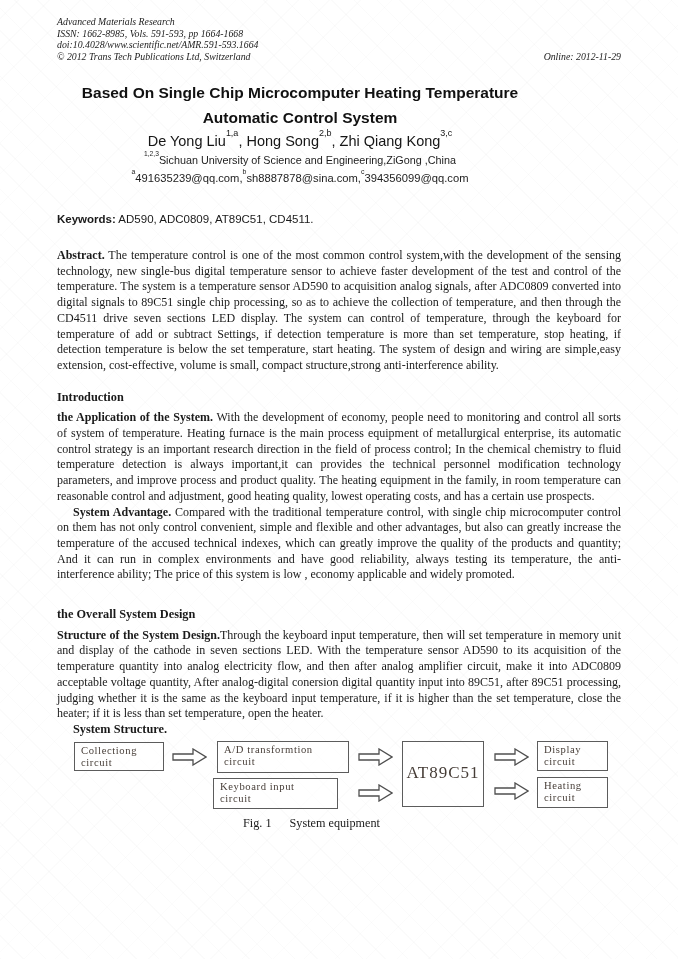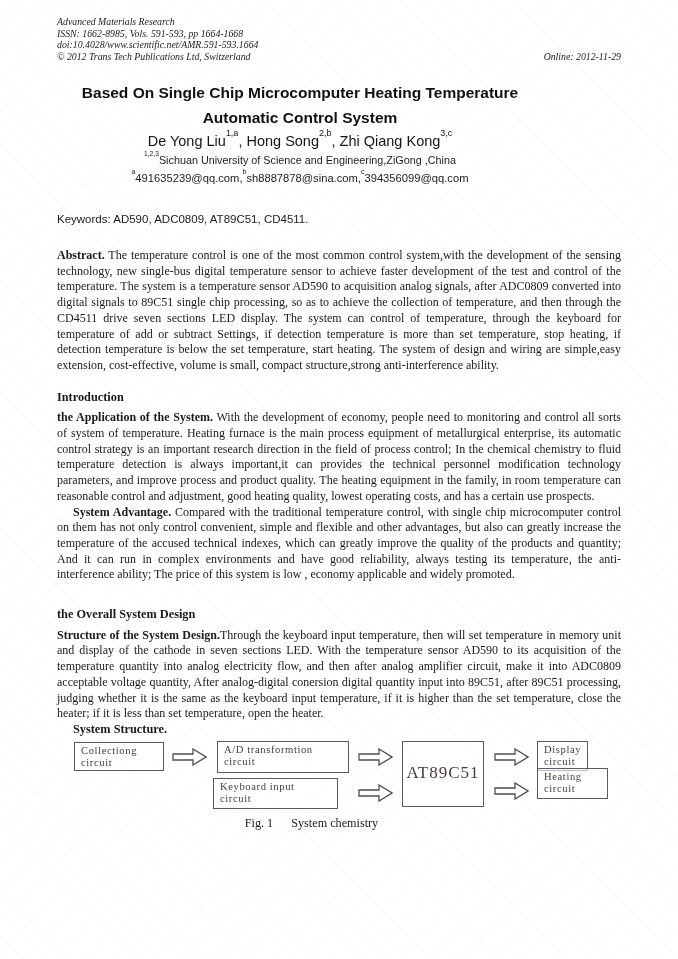--- a/index.html
+++ b/index.html
@@ -38,21 +38,21 @@
   .emails{
     font-family:"Liberation Sans", sans-serif;
     font-size:11.2px;line-height:15px;margin-top:4px;color:#1c1c1c;
   }
   sup{font-size:0.62em;line-height:0;position:relative;top:-0.45em;}
   
   .kw{
     font-family:"Liberation Sans", sans-serif;
     font-size:11.5px;line-height:15px;margin-top:26px;color:#1a1a1a;
   }
-  .kw b{font-weight:normal;}
+  .kw b{font-weight:bold;}
   
   .body-p{
     font-size:12px;line-height:15.7px;text-align:justify;
     margin:5px 0 0 0;
   }
   .abs{margin-top:21px;}
   .ind{text-indent:16px;margin-top:0;}
   h2.sec{
     font-size:12.3px;line-height:15.7px;font-weight:bold;
     margin:16px 0 0 0;
@@ -144,27 +144,27 @@
       <span>AT89C51</span>
     </div>
 
     <svg class="arrow" style="left:437px;top:9px;" viewBox="0 0 35 18">
       <polygon points="1,6 21,6 21,1 34,9 21,17 21,12 1,12" fill="#ffffff" stroke="#4f4f4f" stroke-width="1.3"></polygon>
     </svg>
     <svg class="arrow" style="left:437px;top:43px;" viewBox="0 0 35 18">
       <polygon points="1,6 21,6 21,1 34,9 21,17 21,12 1,12" fill="#ffffff" stroke="#4f4f4f" stroke-width="1.3"></polygon>
     </svg>
 
-    <div class="fbox" style="left:480px;top:2px;width:51px;height:30px;">
+    <div class="fbox" style="left:480px;top:2px;width:71px;height:30px;">
       <span>Display</span><br>
       <span>circuit</span>
     </div>
 
-    <div class="fbox" style="left:480px;top:29px;width:71px;height:31px;">
+    <div class="fbox" style="left:480px;top:38px;width:71px;height:31px;">
       <span>Heating</span><br>
       <span>circuit</span>
     </div>
 
   </div>
 
-  <div class="caption"><span>Fig. 1</span><span class="capgap">System chemistry</span></div>
+  <div class="caption"><span>Fig. 1</span><span class="capgap">System equipment</span></div>
 
 </div>
 
 </body></html>

